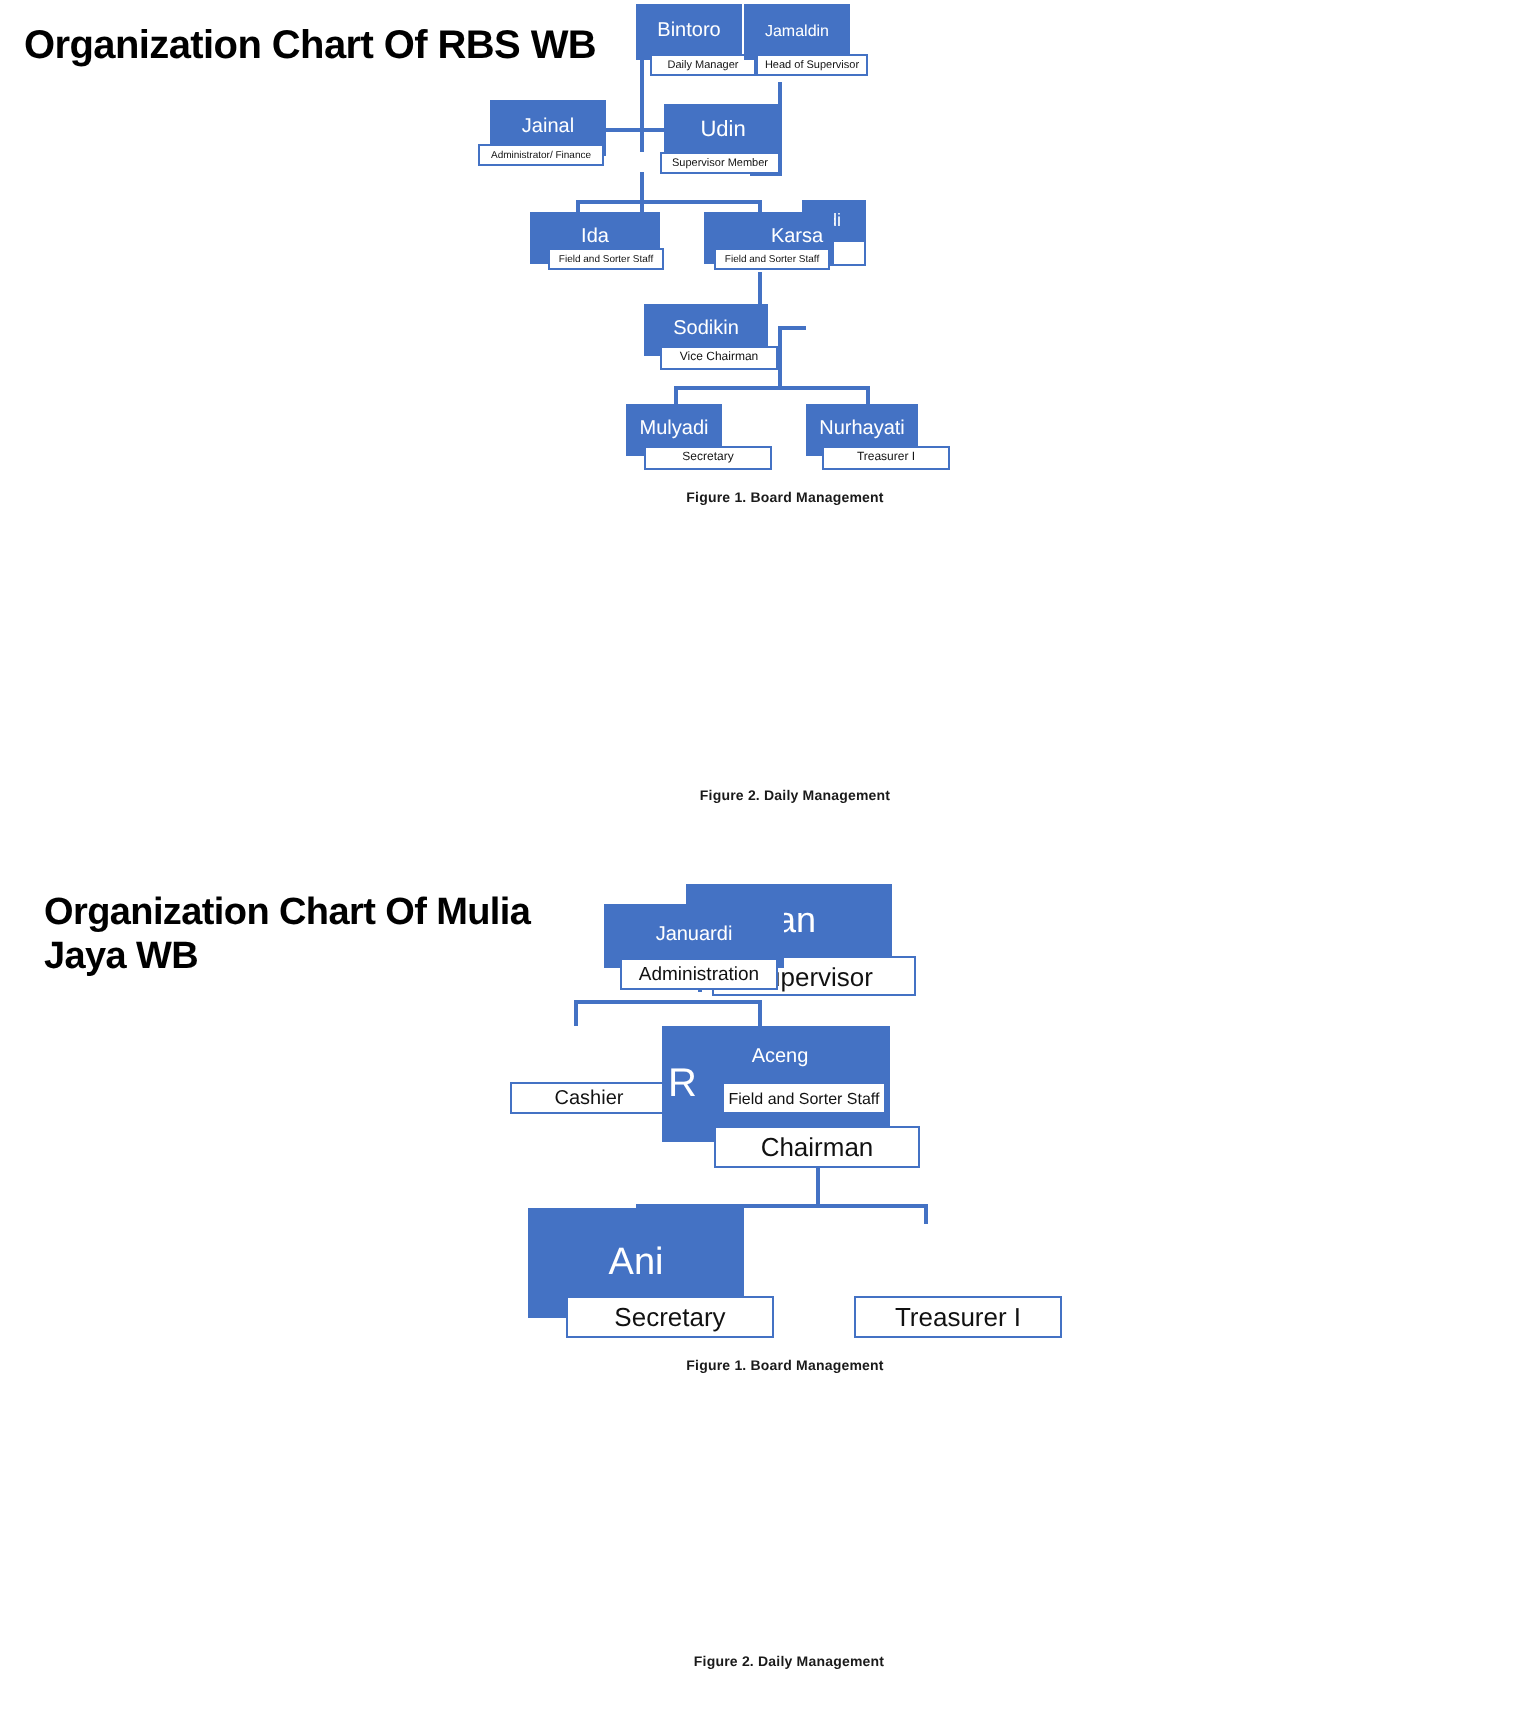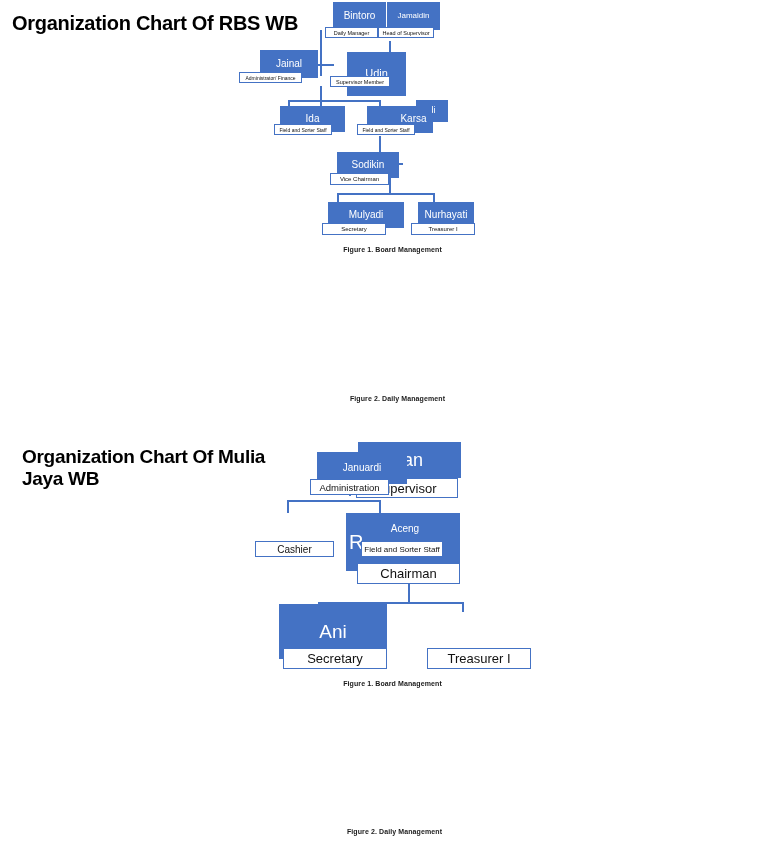--- a/index.html
+++ b/index.html
@@ -19,21 +19,20 @@
     background:#4472C4;
     color:#ffffff;
     display:flex;
     align-items:center;
     justify-content:center;
     text-align:center;
     line-height:1.05;
     box-sizing:border-box;
     overflow:hidden;
     white-space:nowrap;
-    margin-left:15px;
   }
   .role{
     position:absolute;
     background:#ffffff;
     border:1px solid #4472C4;
     color:#111;
     display:flex;
     align-items:center;
     justify-content:center;
     text-align:center;
@@ -105,21 +104,21 @@
     <span>Head of Supervisor</span>
   </div>
 
   <div class="node" style="left:245px;top:50px;width:58px;height:28px;font-size:10px;">
     <span>Jainal</span>
   </div>
   <div class="role" style="left:239px;top:72px;width:63px;height:11px;font-size:5px;">
     <span>Administrator/ Finance</span>
   </div>
 
-  <div class="node" style="left:332px;top:52px;width:59px;height:44px;font-size:11px;">
+  <div class="node" style="left:332px;top:52px;width:59px;height:28px;font-size:11px;">
     <span>Udin</span>
   </div>
   <div class="role" style="left:330px;top:76px;width:60px;height:11px;font-size:5.5px;">
     <span>Supervisor Member</span>
   </div>
 
   <div class="node" style="left:265px;top:106px;width:65px;height:26px;font-size:10px;">
     <span>Ida</span>
   </div>
   <div class="role" style="left:274px;top:124px;width:58px;height:11px;font-size:5px;">
@@ -133,21 +132,21 @@
     <span>Field and Sorter Staff</span>
   </div>
 
   <div class="node" style="left:322px;top:152px;width:62px;height:26px;font-size:10px;">
     <span>Sodikin</span>
   </div>
   <div class="role" style="left:330px;top:173px;width:59px;height:12px;font-size:6px;">
     <span>Vice Chairman</span>
   </div>
 
-  <div class="node" style="left:313px;top:202px;width:76px;height:26px;font-size:10px;text-align:center;">
+  <div class="node" style="left:313px;top:202px;width:48px;height:26px;font-size:10px;text-align:center;">
     <span>Mulyadi</span>
   </div>
   <div class="role" style="left:322px;top:223px;width:64px;height:12px;font-size:6px;">
     <span>Secretary</span>
   </div>
 
   <div class="node" style="left:403px;top:202px;width:56px;height:26px;font-size:10px;">
     <span>Nurhayati</span>
   </div>
   <div class="role" style="left:411px;top:223px;width:64px;height:12px;font-size:6px;">

